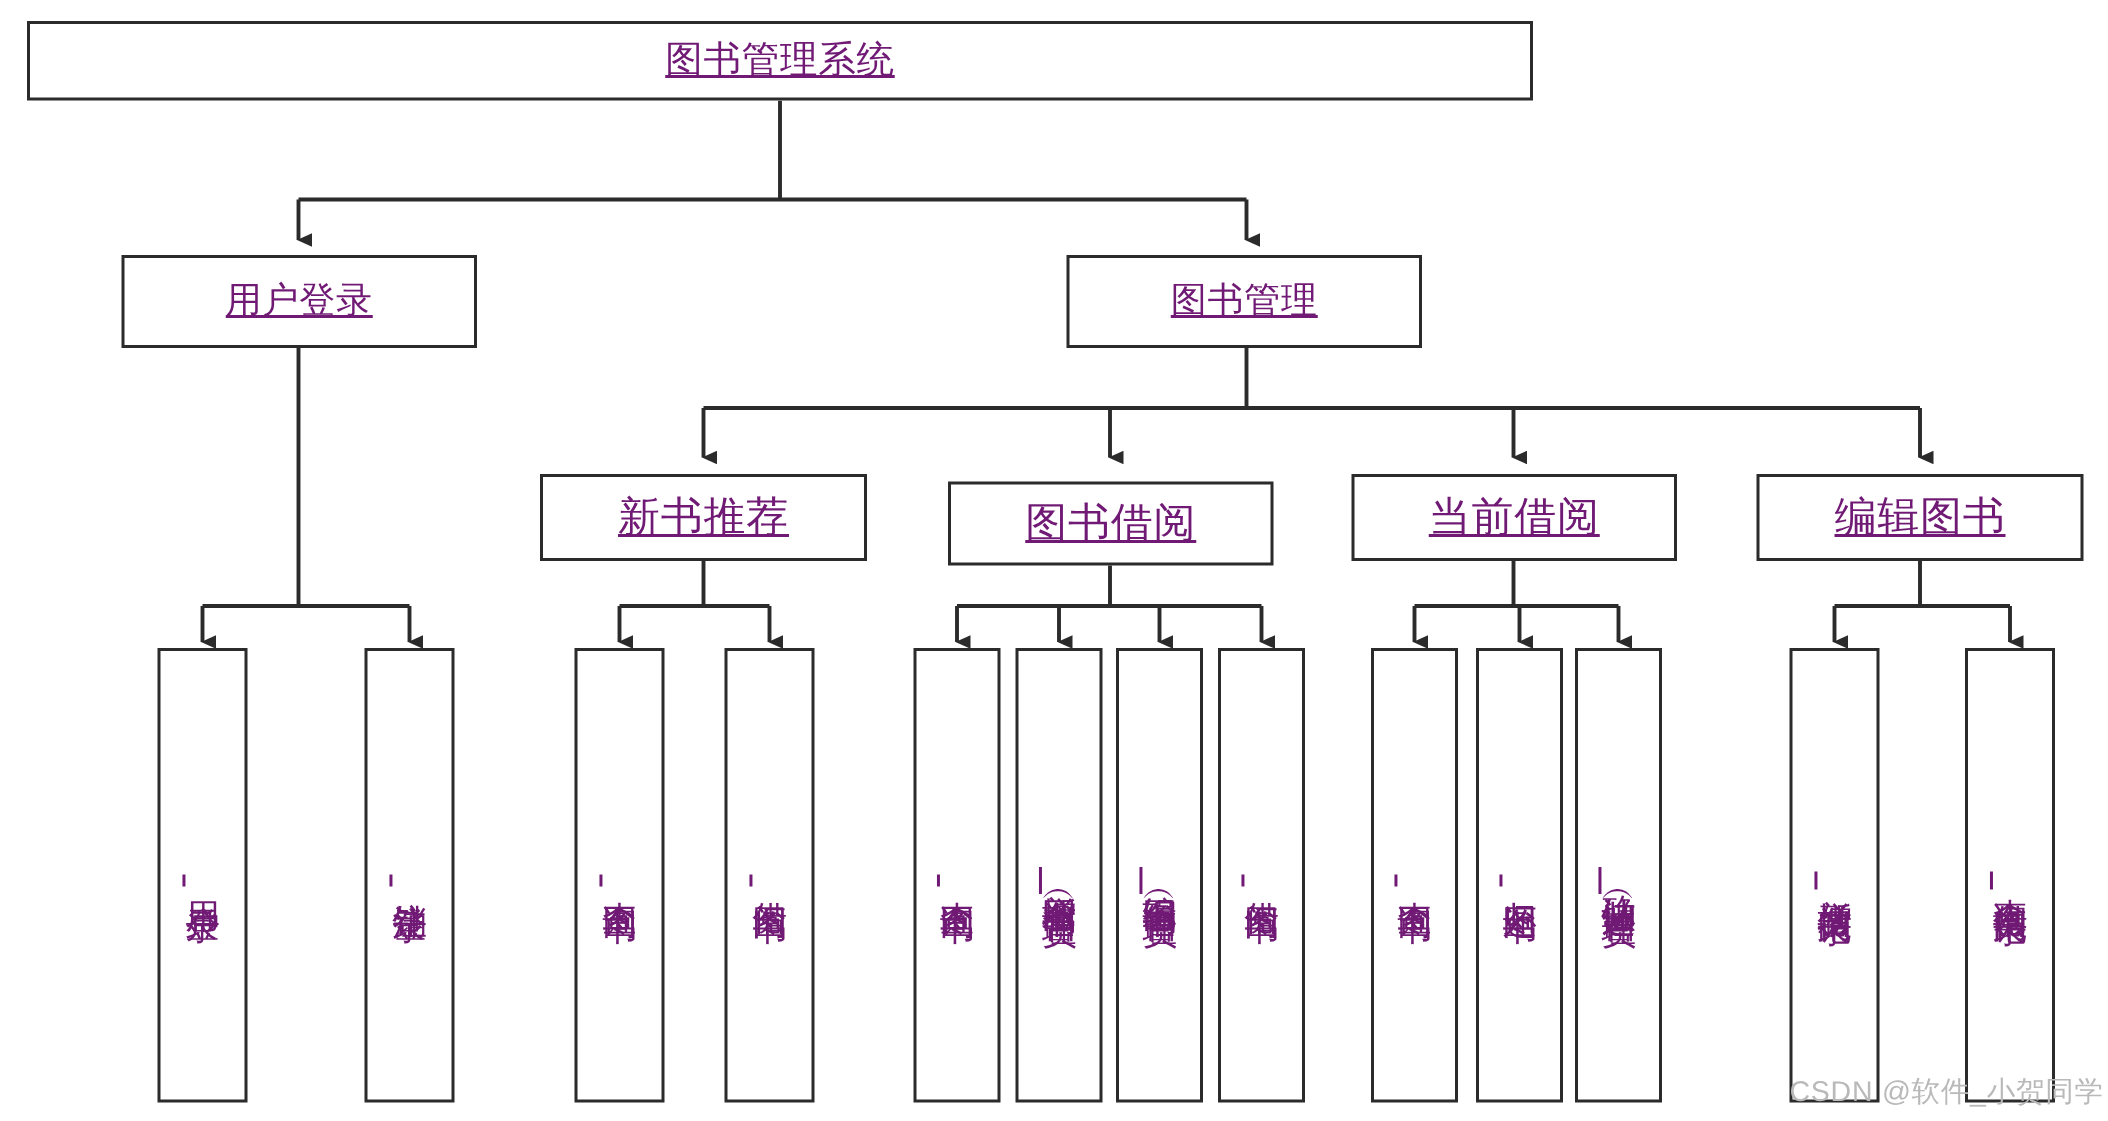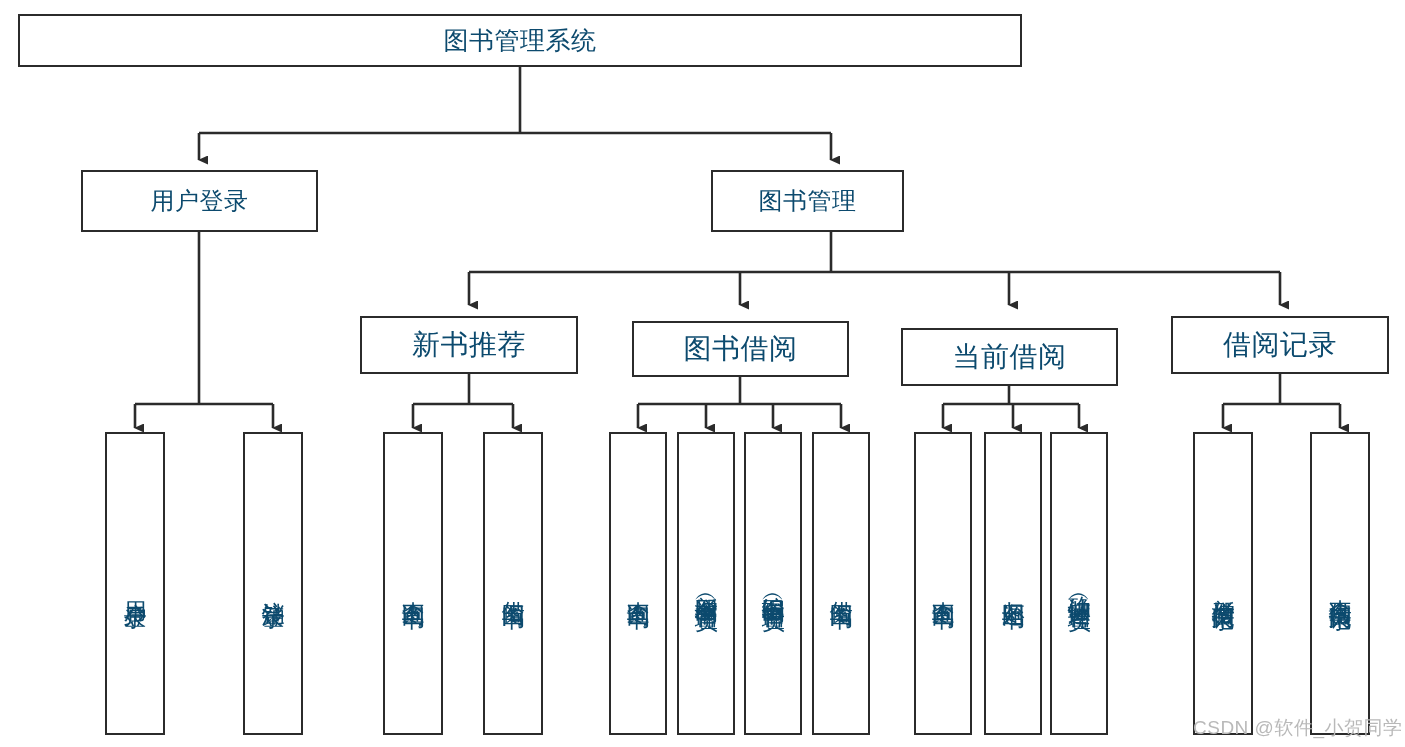--- a/index.html
+++ b/index.html
@@ -26,21 +26,22 @@
     pointer-events: none;
   }
   .node {
     position: absolute;
     box-sizing: border-box;
     border: 2.5px solid #2b2b2b;
     background: #ffffff;
     display: flex;
     align-items: center;
     justify-content: center;
-    color: #0c4a6e;
+    color: #701a75;
+    text-decoration: underline;
   }
   .node.root {
     font-size: 25px;
   }
   .node.level2 {
     font-size: 24px;
   }
   .node.level3 {
     font-size: 28px;
   }
@@ -127,35 +128,35 @@
     </g>
   </svg>
 
   <div class="node root" style="left:18px; top:14px; width:1004px; height:53px;">
     <span class="lbl">图书管理系统</span>
   </div>
 
   <div class="node level2" style="left:81px; top:170px; width:237px; height:62px;">
     <span class="lbl">用户登录</span>
   </div>
-  <div class="node level2" style="left:711px; top:170px; width:193px; height:62px;">
+  <div class="node level2" style="left:711px; top:170px; width:237px; height:62px;">
     <span class="lbl">图书管理</span>
   </div>
 
   <div class="node level3" style="left:360px; top:316px; width:218px; height:58px;">
     <span class="lbl">新书推荐</span>
   </div>
   <div class="node level3" style="left:632px; top:321px; width:217px; height:56px;">
     <span class="lbl">图书借阅</span>
   </div>
-  <div class="node level3" style="left:901px; top:316px; width:217px; height:58px;margin-top:12px;">
+  <div class="node level3" style="left:901px; top:316px; width:217px; height:58px;">
     <span class="lbl">当前借阅</span>
   </div>
   <div class="node level3" style="left:1171px; top:316px; width:218px; height:58px;">
-    <span class="lbl">借阅记录</span>
+    <span class="lbl">编辑图书</span>
   </div>
 
   <div class="node leaf" style="left:105px; top:432px; width:60px; height:303px;">
     <span class="lbl">用户登录</span>
   </div>
   <div class="node leaf" style="left:243px; top:432px; width:60px; height:303px;">
     <span class="lbl">注销登录</span>
   </div>
 
   <div class="node leaf" style="left:383px; top:432px; width:60px; height:303px;">

